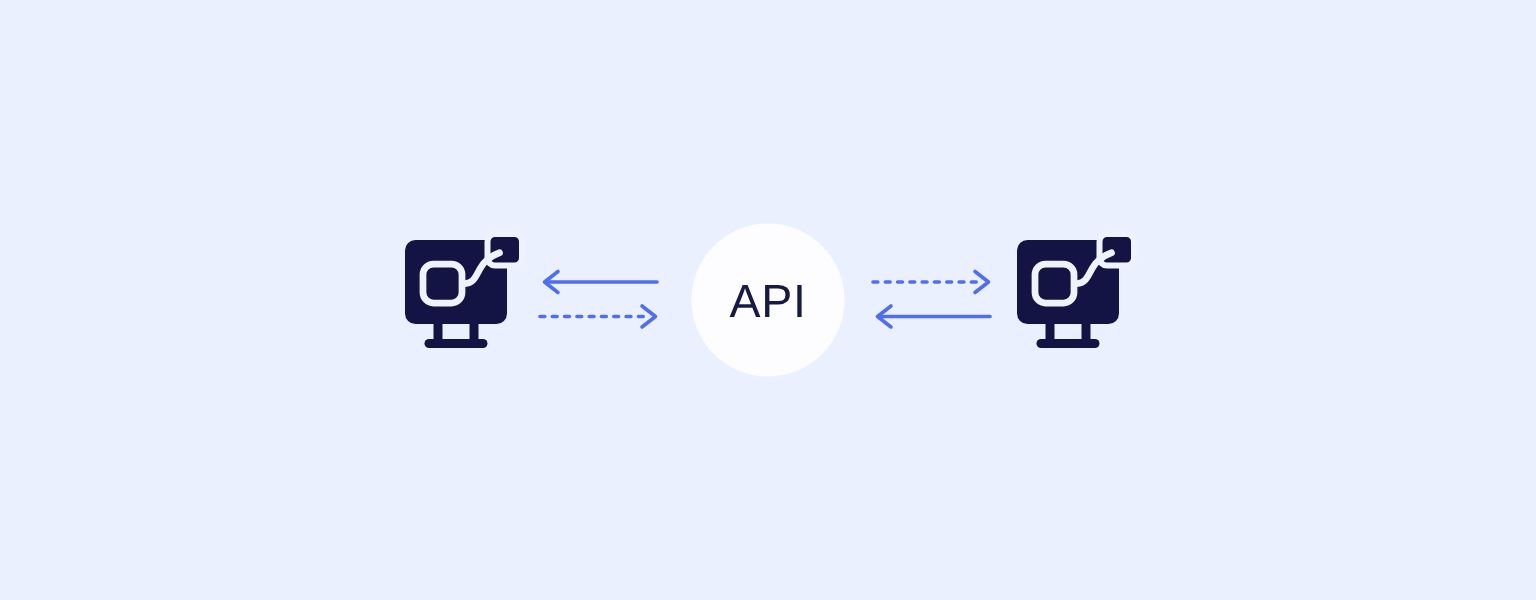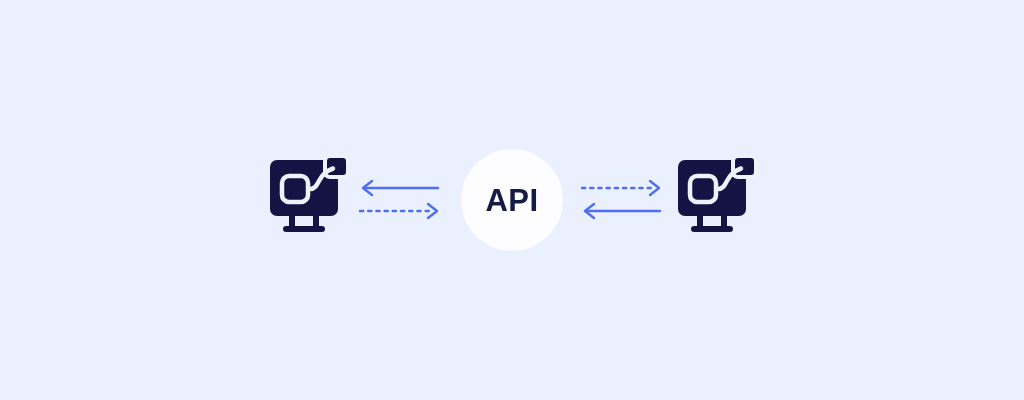--- a/index.html
+++ b/index.html
@@ -52,21 +52,21 @@
     height: 102px;
     border-radius: 50%;
     background: #fdfdff;
     display: flex;
     align-items: center;
     justify-content: center;
   }
   .api-label {
     font-family: "Liberation Sans", sans-serif;
     font-size: 31px;
-    font-weight: 700;
+    font-weight: 400;
     letter-spacing: 0.5px;
     color: #171a44;
     line-height: 1;
     user-select: none;
   }
 </style>
 </head>
 <body>
 
 <div id="canvas" style="background: rgb(234, 240, 254);">

